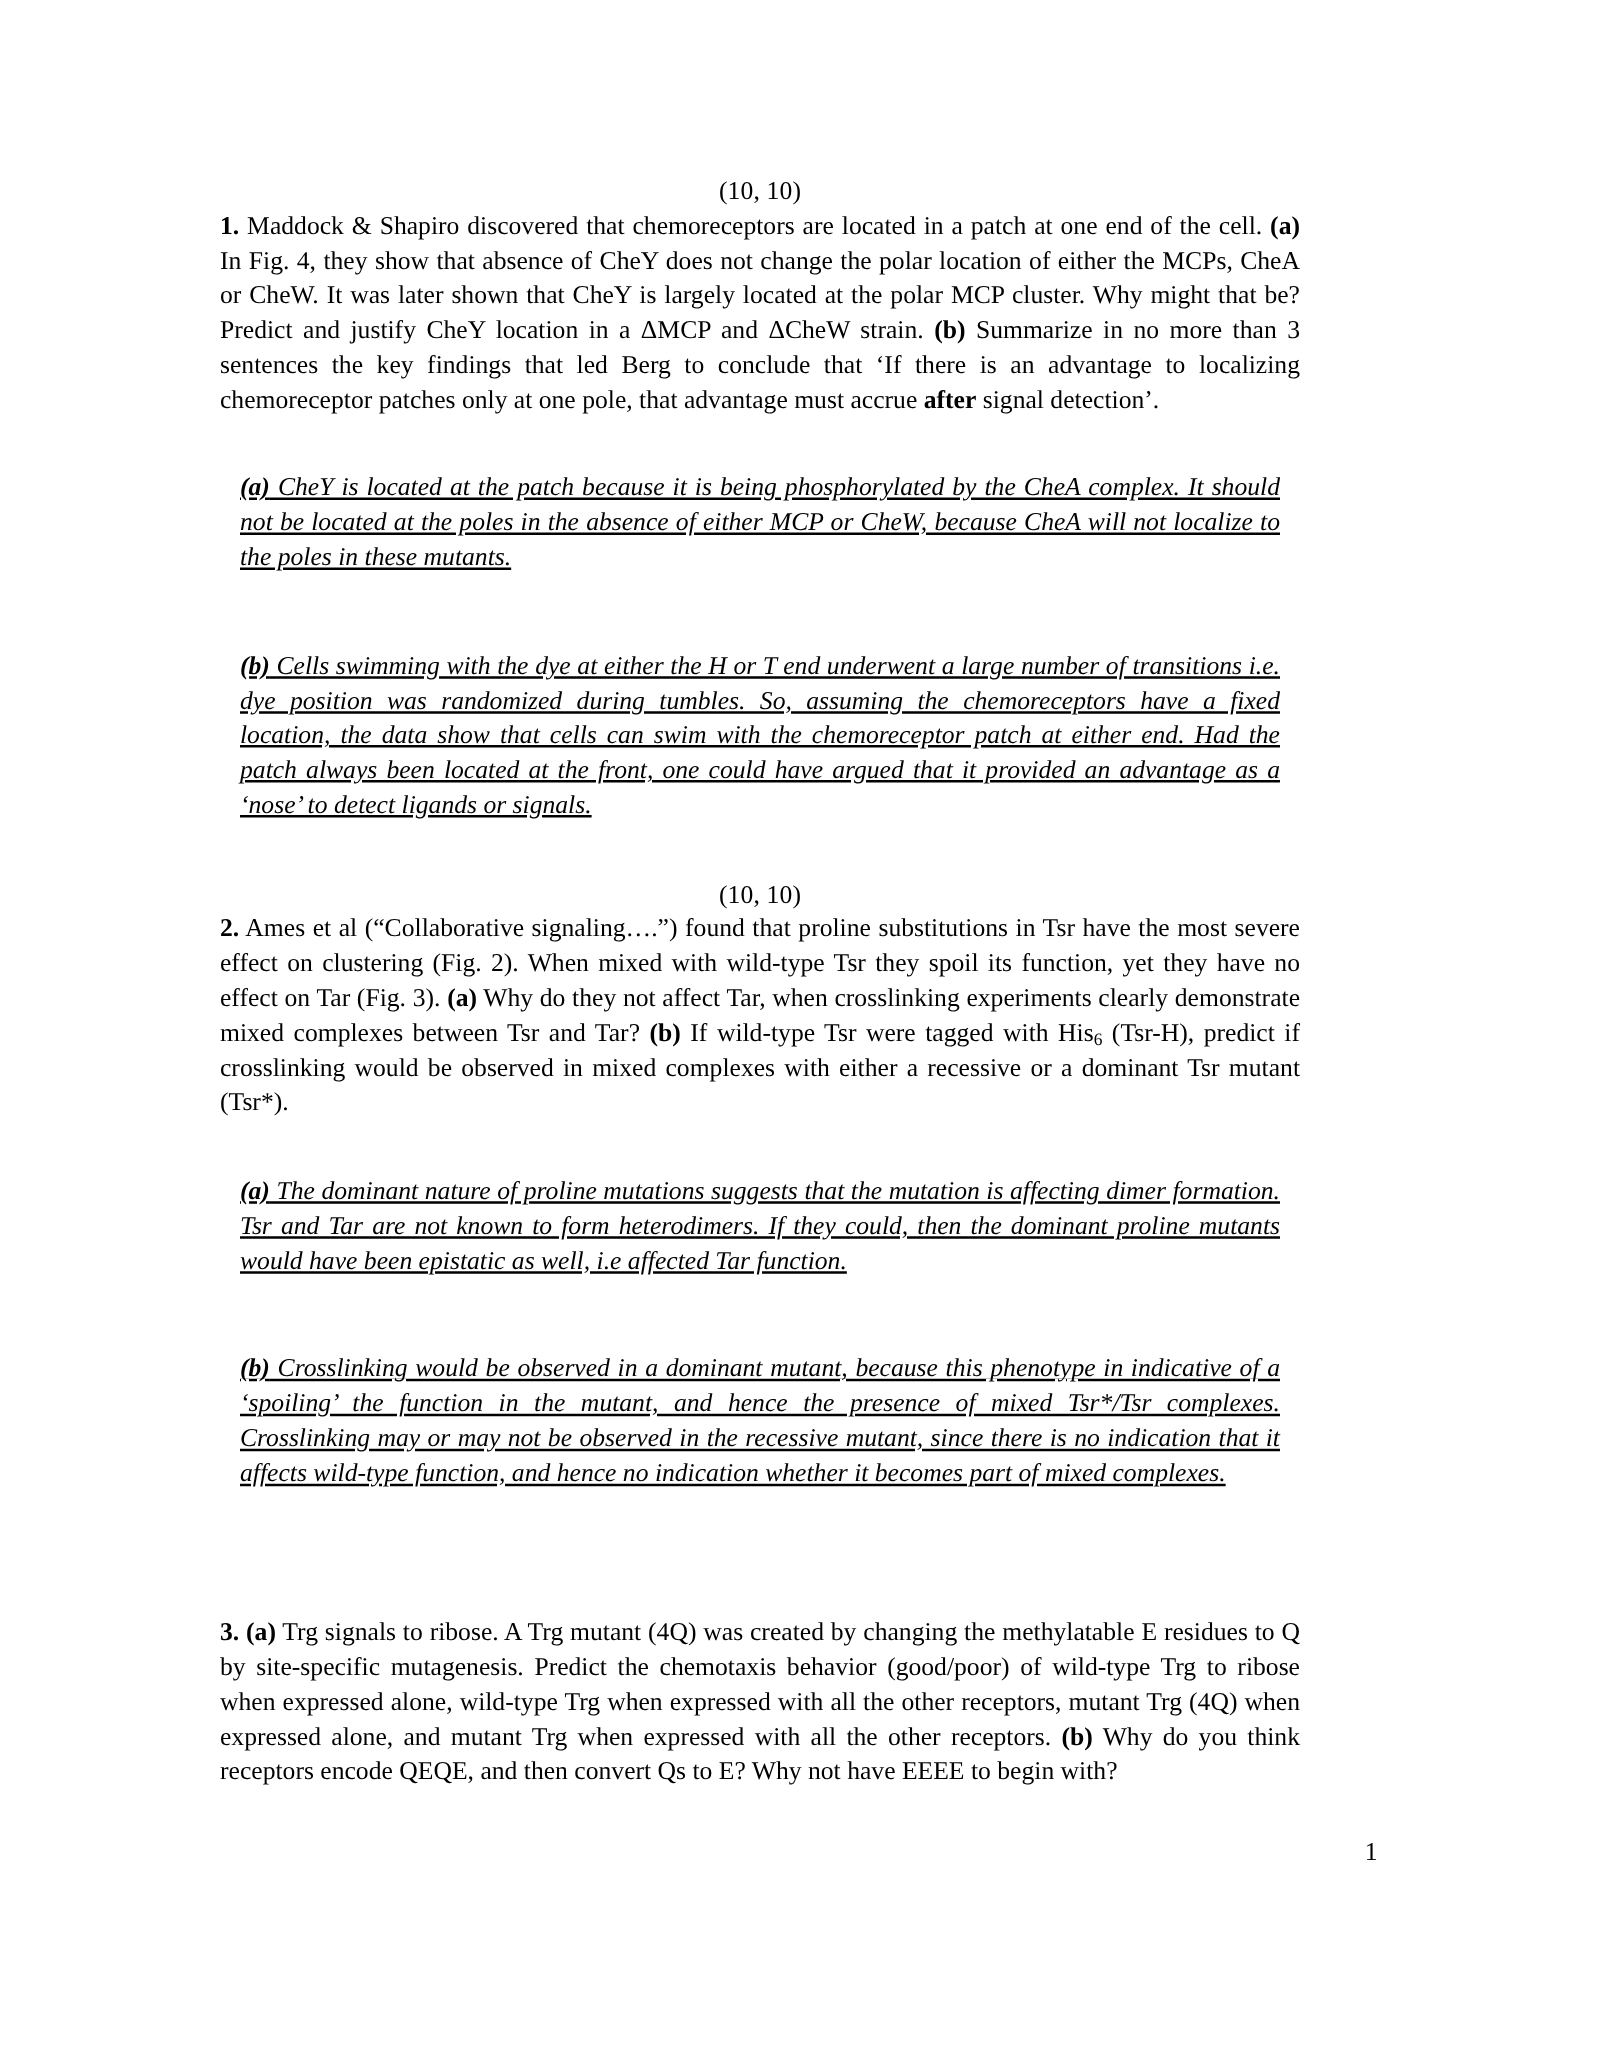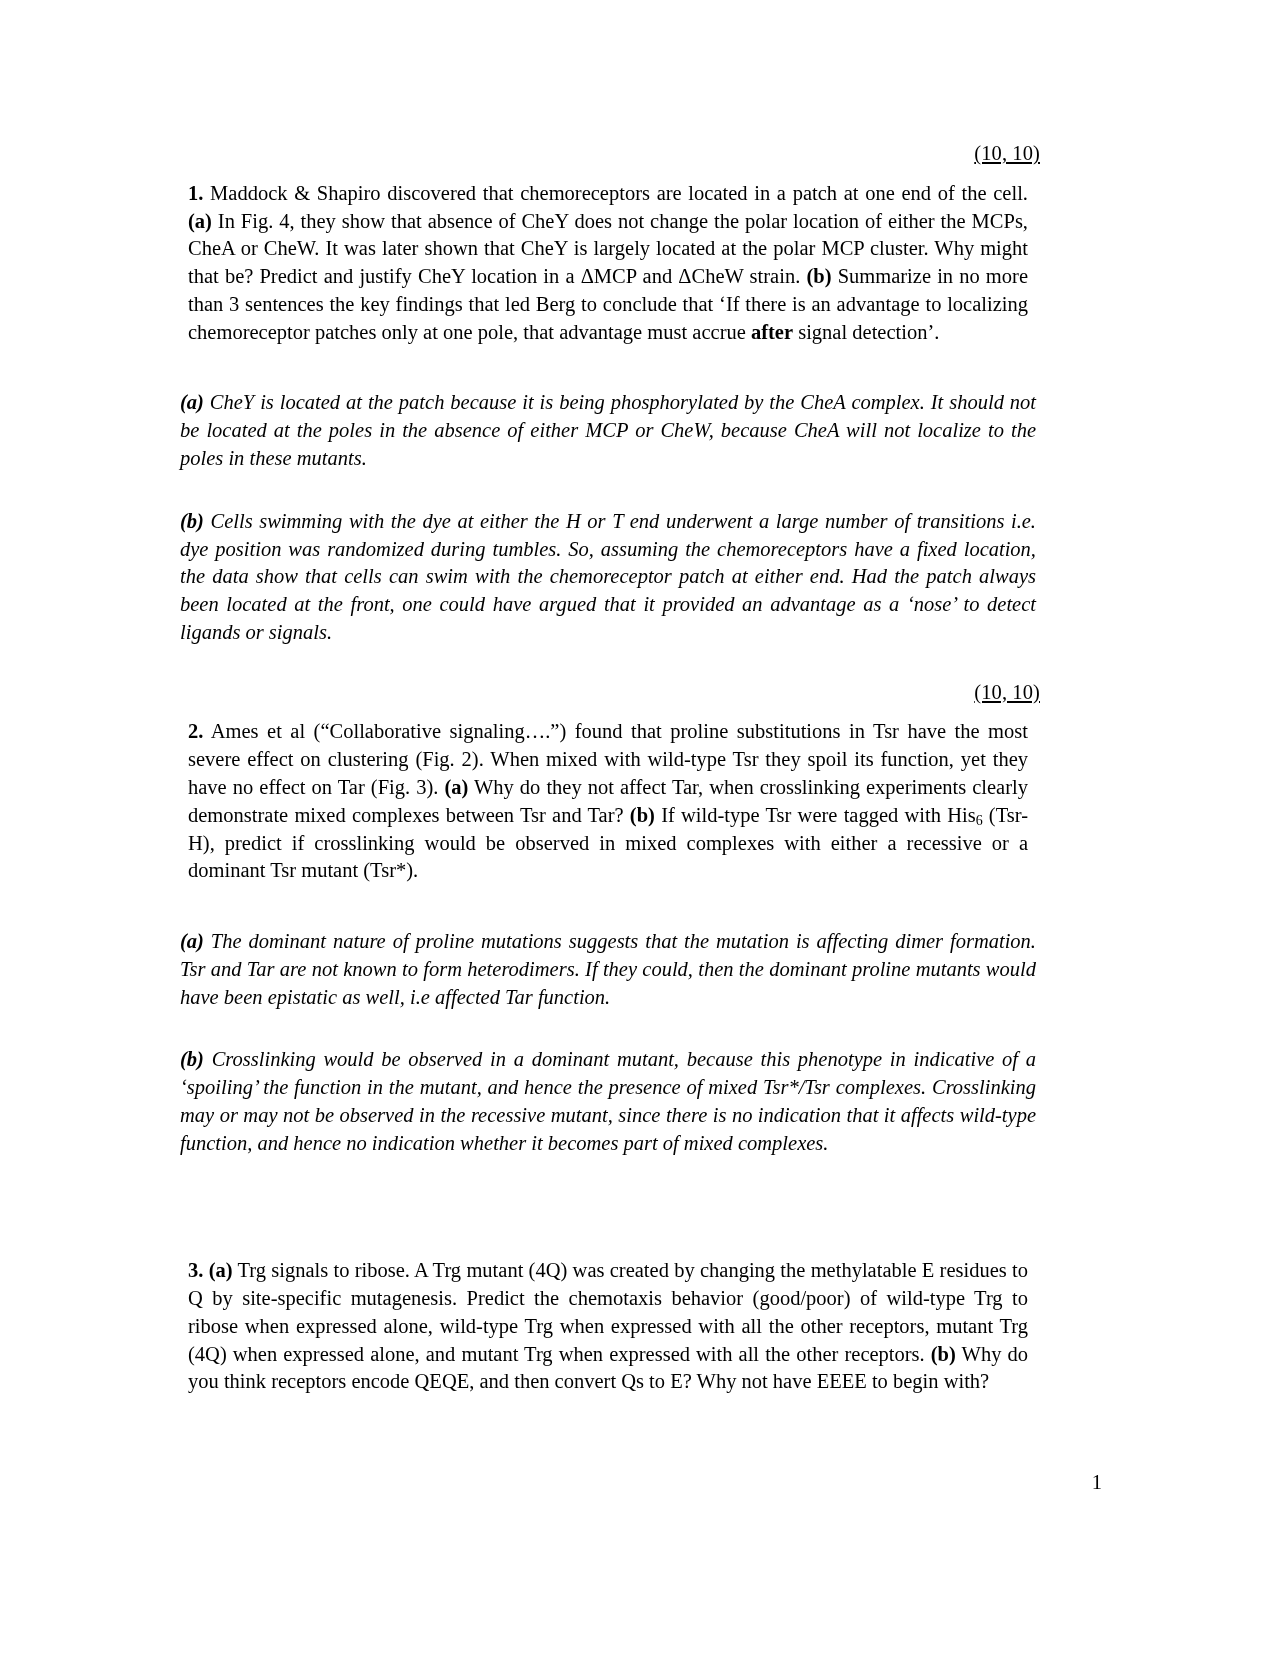--- a/index.html
+++ b/index.html
@@ -24,40 +24,40 @@
   .content {
     position: absolute;
     left: 176px;
     top: 140px;
     width: 864px;
   }
   .marks {
     font-size: 20.5px;
     line-height: 1.36;
     margin: 0 0 0 0;
-    text-align: right;
+    text-align: center;
     letter-spacing: 0.1px;
-    text-decoration: underline;
   }
   .qpara {
     font-size: 20.5px;
     line-height: 1.355;
     text-align: justify;
     text-justify: inter-word;
-    margin: 12px;
+    margin: 0;
     hyphens: none;
   }
   .apara {
     font-size: 20.5px;
     line-height: 1.355;
     text-align: justify;
     text-justify: inter-word;
     font-style: italic;
-    margin: 4px;
+    margin: 16px;
     hyphens: none;
+    text-decoration: underline;
   }
   .gap-sm { height: 27px; }
   .gap-md { height: 28px; }
   .gap-xl { height: 84px; }
   b, .bold { font-weight: bold; }
   .apara b { font-weight: bold; font-style: italic; }
   sub {
     font-size: 0.68em;
     vertical-align: -0.22em;
     line-height: 0;

